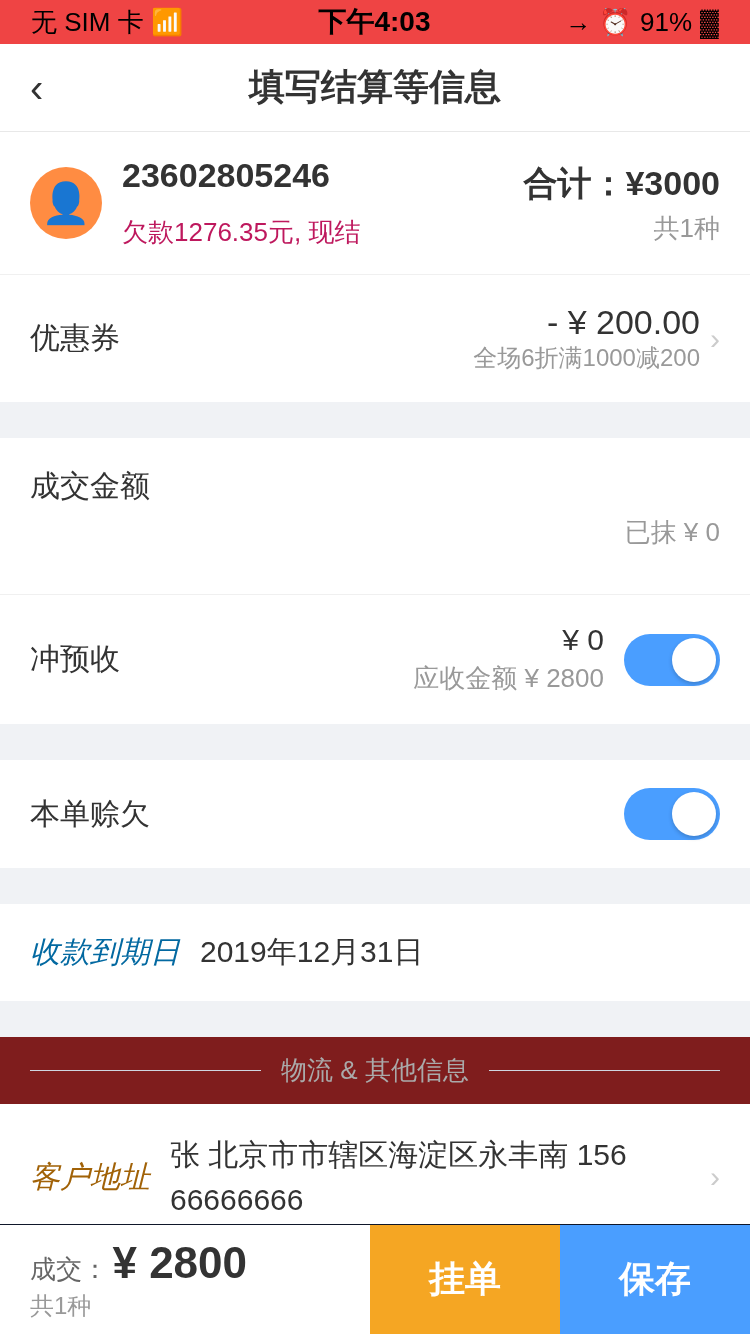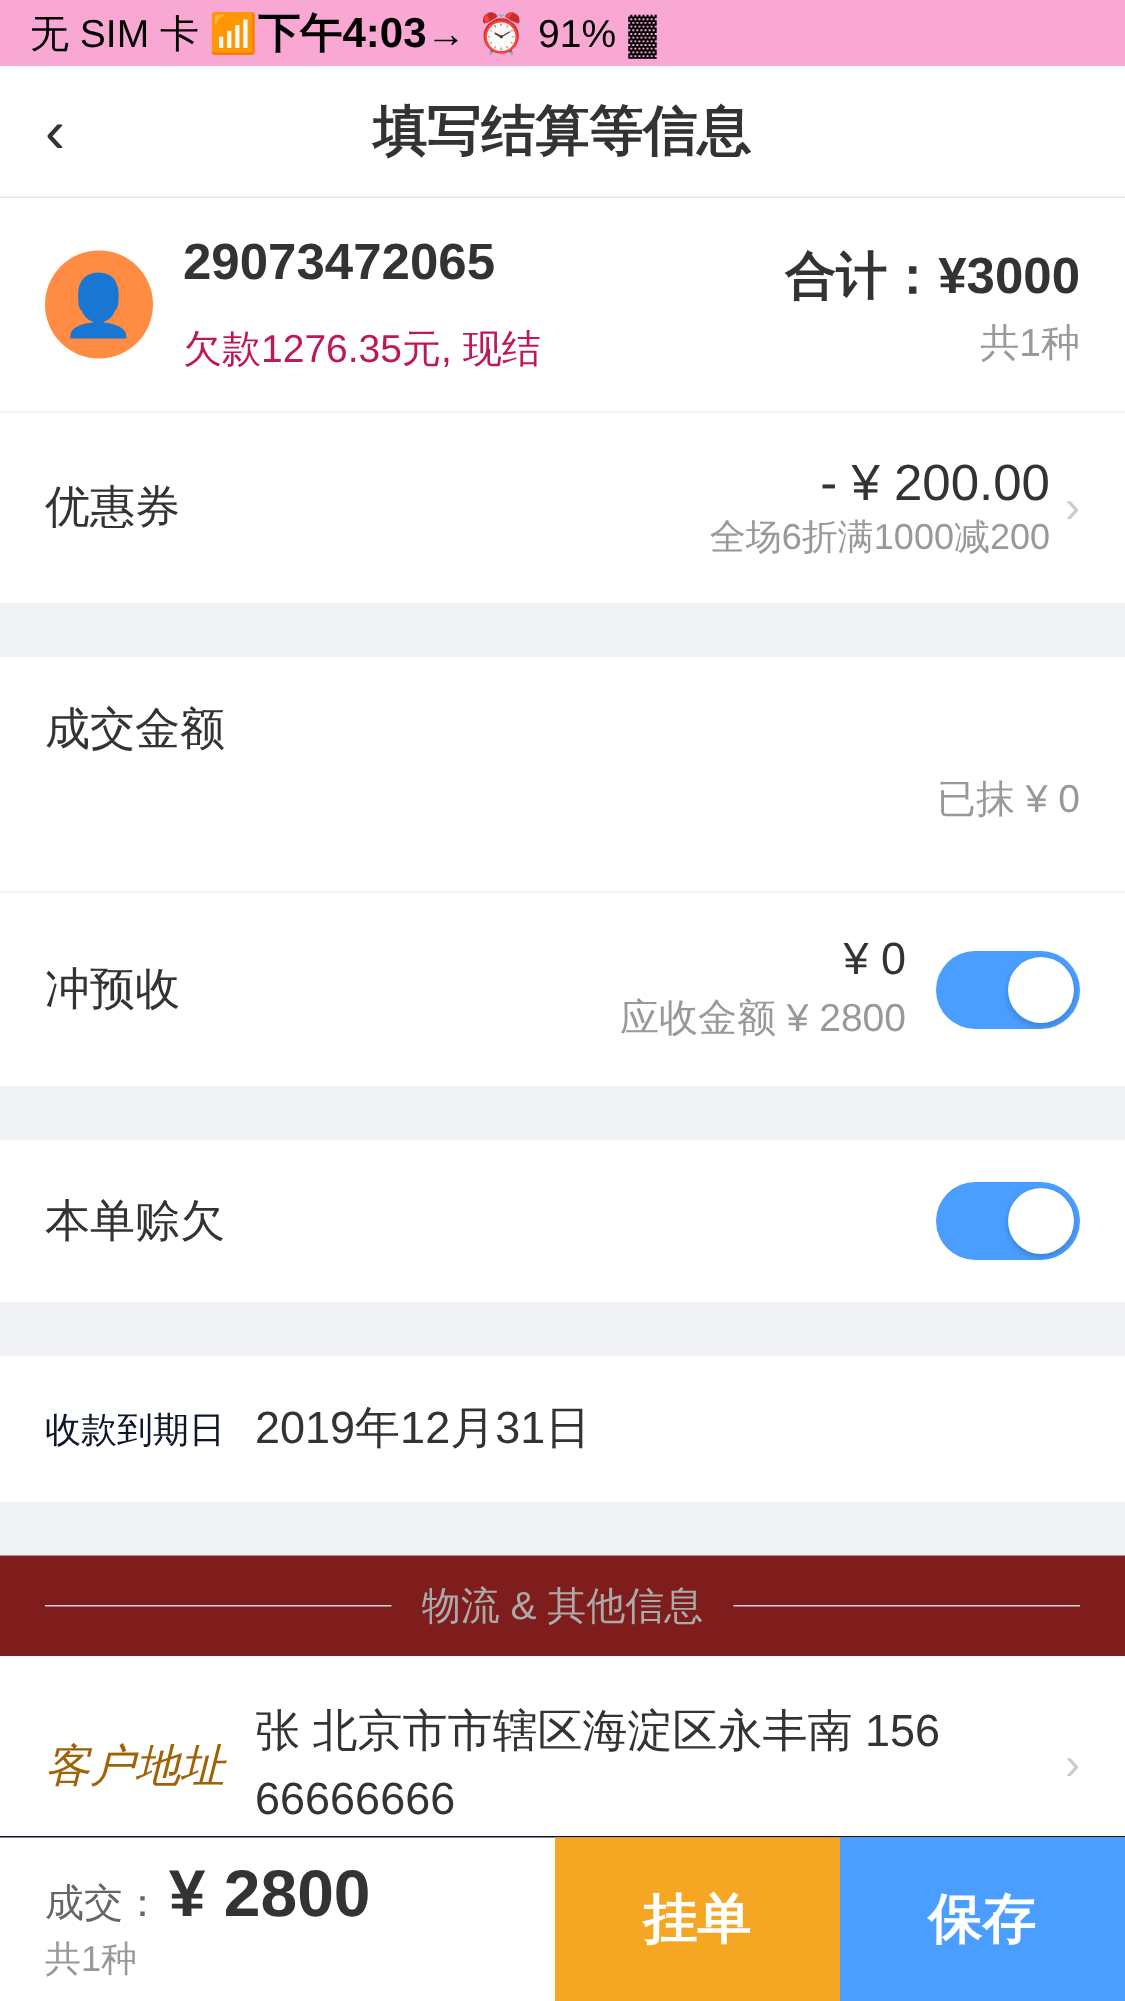--- a/index.html
+++ b/index.html
@@ -9,25 +9,25 @@
       background: #f0f2f5;
       width: 750px;
       min-height: 1334px;
       position: relative;
       overflow-x: hidden;
     }
 
     
     .status-bar {
       height: 44px;
-      background: #f9a8d4;
-      display: flex;
-      align-items: center;
-      justify-content: flex-start;
-      padding: 0 20px;
+      background: #ef4444;
+      display: flex;
+      align-items: center;
+      justify-content: space-between;
+      padding: 0 31px;
       font-size: 28px;
     }
     .status-left { font-size: 26px; color: #000; }
     .status-center { font-size: 28px; font-weight: 600; color: #000; }
     .status-right { display: flex; align-items: center; gap: 8px; font-size: 26px; color: #000; }
 
     
     .nav-bar {
       height: 88px;
       background: #fff;
@@ -258,22 +258,23 @@
       background: #fff;
       padding: 28px 30px;
       margin-bottom: 16px;
     }
     .duedate-row {
       display: flex;
       align-items: center;
       gap: 20px;
     }
     .duedate-label {
-      font-size: 24px;
-      color: #0f172a;
+      font-size: 30px;
+      color: #0369a1;
+      font-style: italic;
     }
     .duedate-value {
       font-size: 30px;
       color: #333;
     }
 
     
     .logistics-divider {
       background: #7f1d1d;
       display: flex;
@@ -394,21 +395,21 @@
   <span class="nav-back">‹</span>
   <span class="nav-title">填写结算等信息</span>
 </div>
 
 <div class="section-white">
   <div class="customer-info">
     <div class="avatar">
       <span class="avatar-icon">👤</span>
     </div>
     <div class="customer-details">
-      <div class="customer-phone">29073472065</div>
+      <div class="customer-phone">23602805246</div>
       <div class="customer-sub">欠款1276.35元, 现结</div>
     </div>
     <div class="customer-total">
       <div class="total-amount">合计：¥3000</div>
       <div class="total-sub">共1种</div>
     </div>
   </div>
 
   <div class="coupon-row">
     <span class="coupon-label">优惠券</span>

